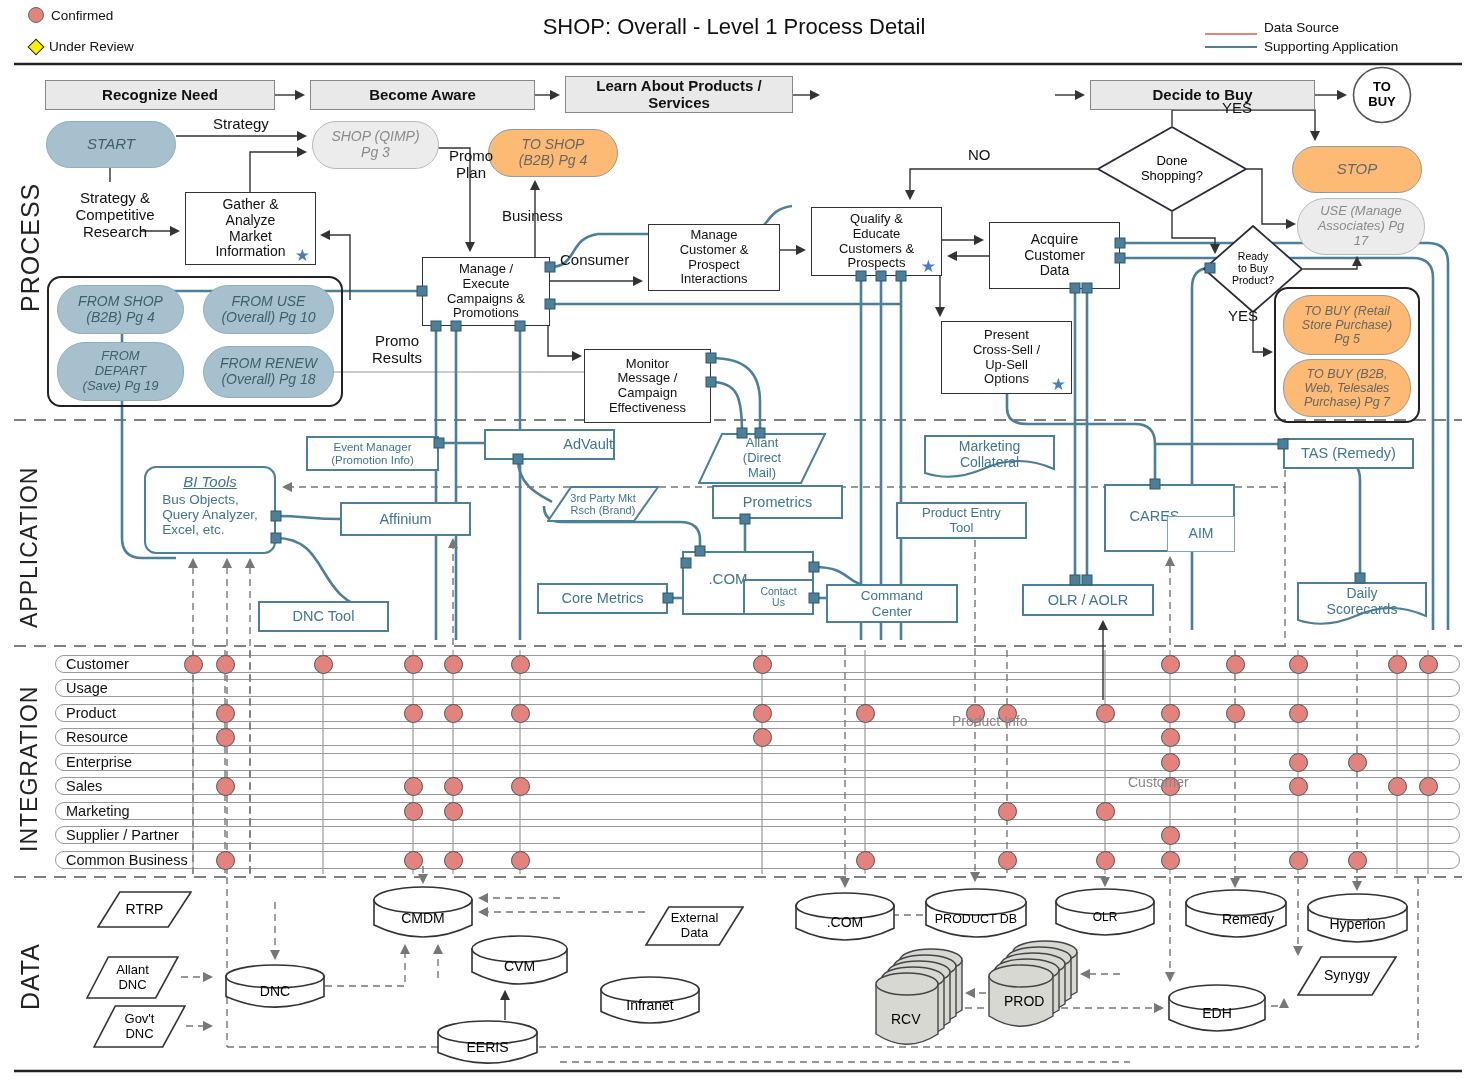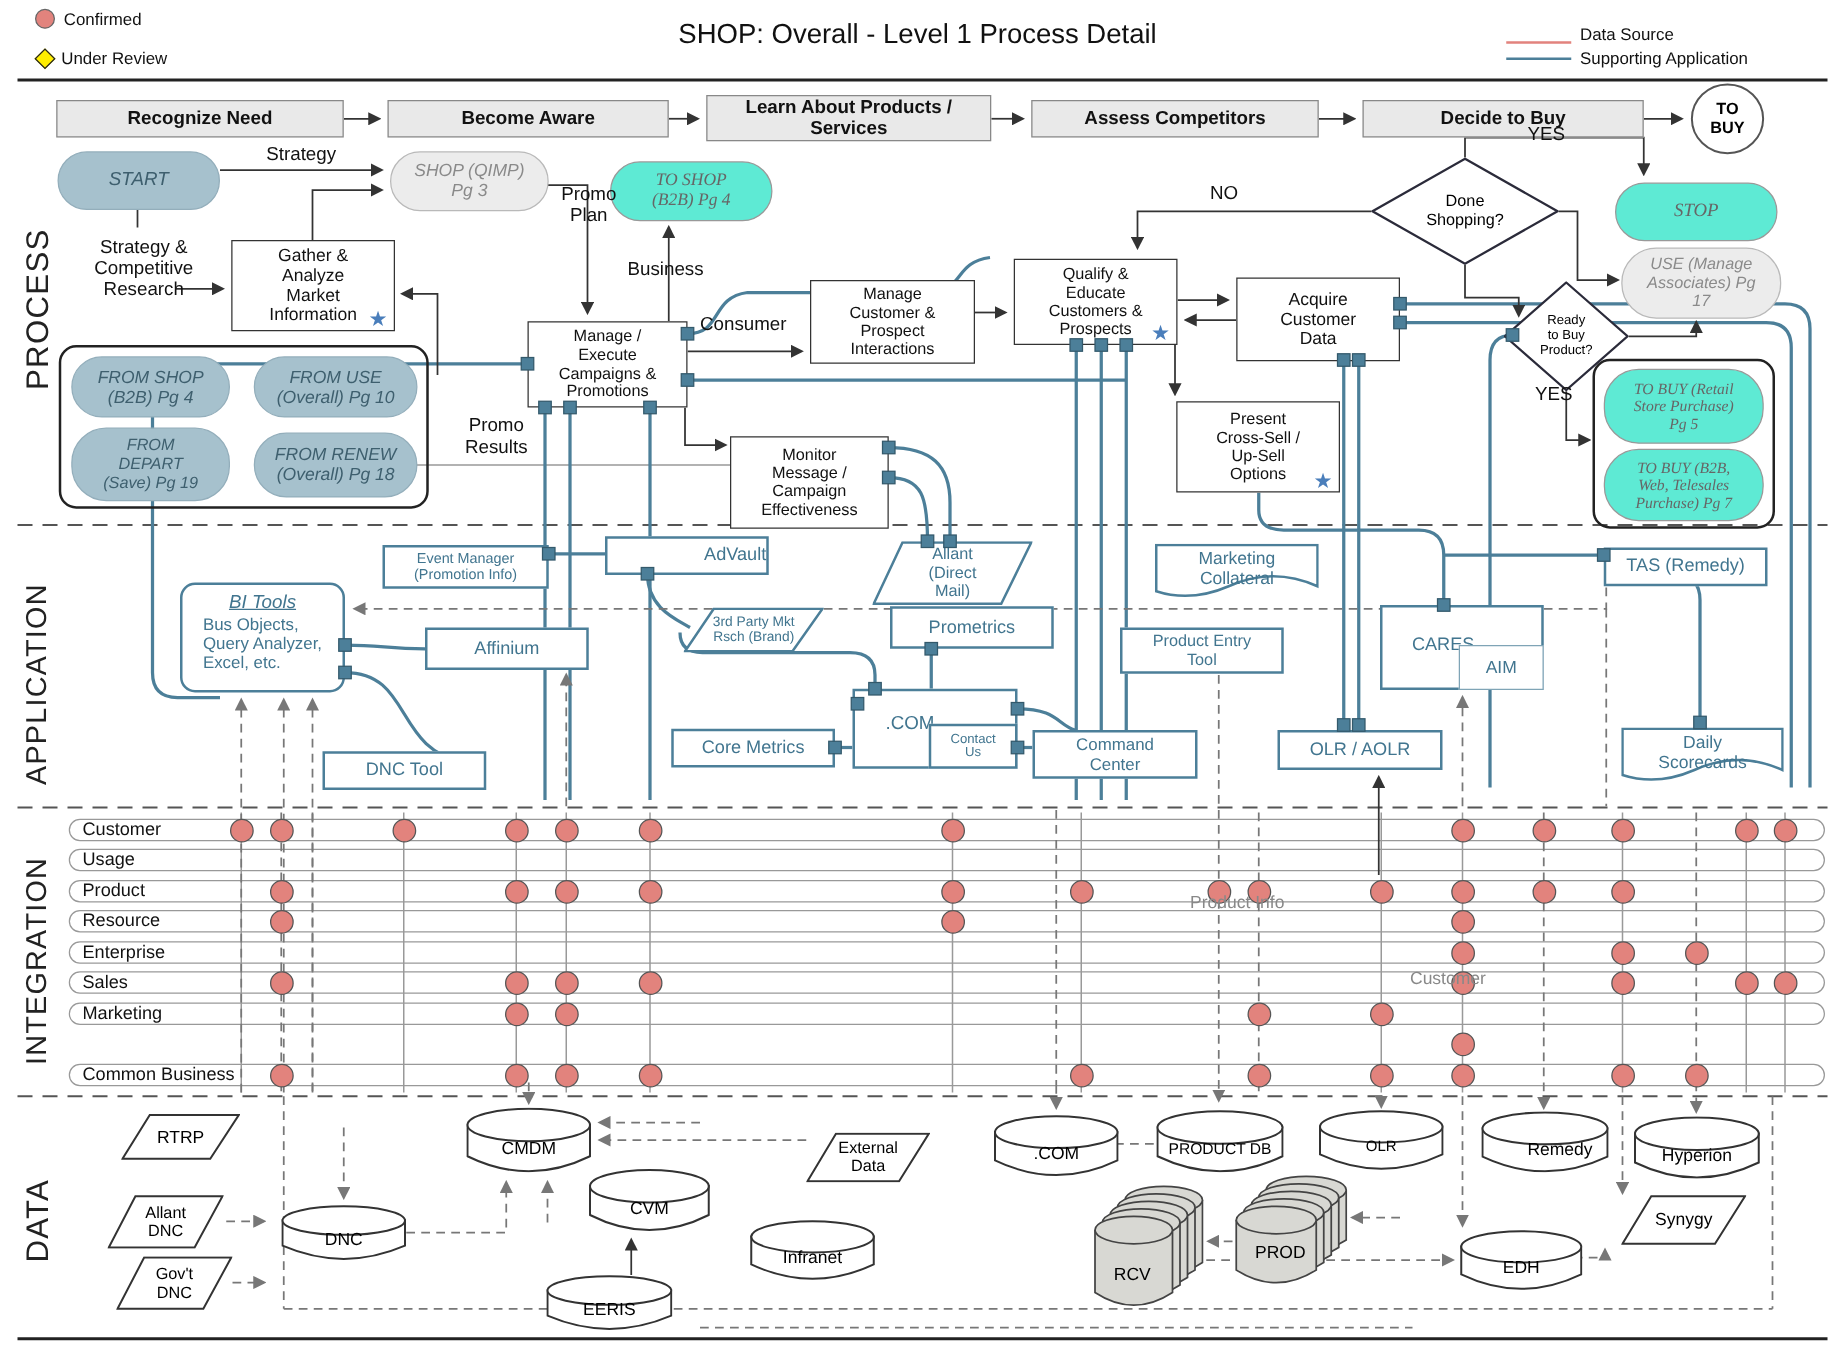--- a/index.html
+++ b/index.html
@@ -12,21 +12,21 @@
   .leg-line{width:52px;height:0;border-top:2px solid;}
   .lane-title{position:absolute;font-size:25px;color:#222;letter-spacing:1px;transform:rotate(-90deg);transform-origin:left top;z-index:6;font-weight:500;}
   .node{position:absolute;box-sizing:border-box;display:flex;align-items:center;justify-content:center;
         text-align:center;white-space:pre-line;line-height:1.13;z-index:4;}
   .node svg{position:absolute;left:0;top:0;}
   .shape-label{position:relative;z-index:2;}
   .stage-box{background:#E9E9E9;border:1.5px solid #888;font-weight:bold;font-size:15px;color:#111;}
   .pill{border-radius:28px;font-style:italic;font-size:14px;}
   .pillB{background:#A6C1CD;border:1px solid #93aebb;color:#3E5F6E;}
   .pillG{background:#ECECEC;border:1px solid #b9b9b9;color:#8a8a8a;}
-  .pillR{background:#5eead4;border:1px solid #999;color:#666;font-family:Liberation Serif, serif;}
+  .pillR{background:#fdba74;border:1px solid #999;color:#666;}
   .pbox{background:#fff;border:1.6px solid #333;font-size:14px;color:#111;}
   .group{border:2px solid #222;border-radius:14px;background:transparent;}
   .abox{background:#fff;border:2px solid #4C7F99;color:#41758F;font-size:14.5px;}
   .bitools{background:#fff;border:2px solid #4C7F99;border-radius:12px;color:#41758F;flex-direction:column;justify-content:flex-start;padding:6px 4px;}
   .bt-title{font-style:italic;text-decoration:underline;font-size:15px;}
   .bt-body{font-size:13.5px;text-align:left;margin-top:1px;}
   .subbox{position:absolute;right:-2px;bottom:-2px;border:1.5px solid #7FA4B6;background:#fff;display:flex;align-items:center;justify-content:center;color:#41758F;z-index:3;}
   .sub-aim{width:66px;height:34px;font-size:14px;border-width:1px;}
   .sub-contact{width:67px;height:32px;font-size:10.5px;border:2px solid #4C7F99;line-height:1.05;}
   .star{position:absolute;right:5px;bottom:0px;color:#4A7EBB;font-size:17px;z-index:3;line-height:1;}
@@ -231,21 +231,20 @@
       <rect x="1355" y="573" width="10" height="10" class="sq"></rect>
       <rect x="1205" y="263" width="10" height="10" class="sq"></rect>
       <rect x="755" y="428" width="10" height="10" class="sq"></rect>
       <rect x="737" y="428" width="10" height="10" class="sq"></rect>
     </svg>
 
 <div class="node stage-box" style="left: 45px; top: 80px; width: 230px; height: 30px;"><span class="shape-label">Recognize Need</span></div>
     <div class="node stage-box" style="left: 310px; top: 80px; width: 225px; height: 30px;"><span class="shape-label">Become Aware</span></div>
     <div class="node stage-box" style="left: 565px; top: 76px; width: 228px; height: 37px;"><span class="shape-label">Learn About Products /
 Services</span></div>
-    <div class="node stage-box" style="left: 825px; top: 80px; width: 230px; height: 30px;"><span class="shape-label">Assess Competitors</span></div>
     <div class="node stage-box" style="left: 1090px; top: 80px; width: 225px; height: 30px;"><span class="shape-label">Decide to Buy</span></div>
     <div class="node" style="left: 1352px; top: 66px; width: 60px; height: 58px; font-weight: bold; font-size: 13px;"><svg width="60" height="58" viewBox="0 0 60 58">
         <ellipse cx="30" cy="29" rx="28.5" ry="27.5" fill="#fff" stroke="#555" stroke-width="1.6"></ellipse>
       </svg><span class="shape-label">TO
 BUY</span></div>
     <div class="node pill pillB" style="left: 46px; top: 121px; width: 130px; height: 47px; font-size: 15px;"><span class="shape-label">START</span></div>
     <div class="node pill pillG" style="left: 312px; top: 121px; width: 127px; height: 48px;"><span class="shape-label">SHOP (QIMP)
 Pg 3</span></div>
     <div class="node pill pillR" style="left: 488px; top: 129px; width: 130px; height: 48px;"><span class="shape-label">TO SHOP
 (B2B) Pg 4</span></div>
@@ -504,20 +503,23 @@
     <div class="dot" style="left: 1288.5px; top: 776.5px;"></div>
     <div class="dot" style="left: 1387.5px; top: 776.5px;"></div>
     <div class="dot" style="left: 1418.5px; top: 776.5px;"></div>
     <div class="irow" style="left: 55px; top: 802px; width: 1405px; height: 18px;">
       <span>Marketing</span>
     </div>
     <div class="dot" style="left: 403.5px; top: 801.5px;"></div>
     <div class="dot" style="left: 443.5px; top: 801.5px;"></div>
     <div class="dot" style="left: 997.5px; top: 801.5px;"></div>
     <div class="dot" style="left: 1095.5px; top: 801.5px;"></div>
+    <div class="irow" style="left: 55px; top: 826px; width: 1405px; height: 18px;">
+      <span>Supplier / Partner</span>
+    </div>
     <div class="dot" style="left: 1160.5px; top: 825.5px;"></div>
     <div class="irow" style="left: 55px; top: 851px; width: 1405px; height: 18px;">
       <span>Common Business</span>
     </div>
     <div class="dot" style="left: 215.5px; top: 850.5px;"></div>
     <div class="dot" style="left: 403.5px; top: 850.5px;"></div>
     <div class="dot" style="left: 443.5px; top: 850.5px;"></div>
     <div class="dot" style="left: 510.5px; top: 850.5px;"></div>
     <div class="dot" style="left: 855.5px; top: 850.5px;"></div>
     <div class="dot" style="left: 997.5px; top: 850.5px;"></div>

